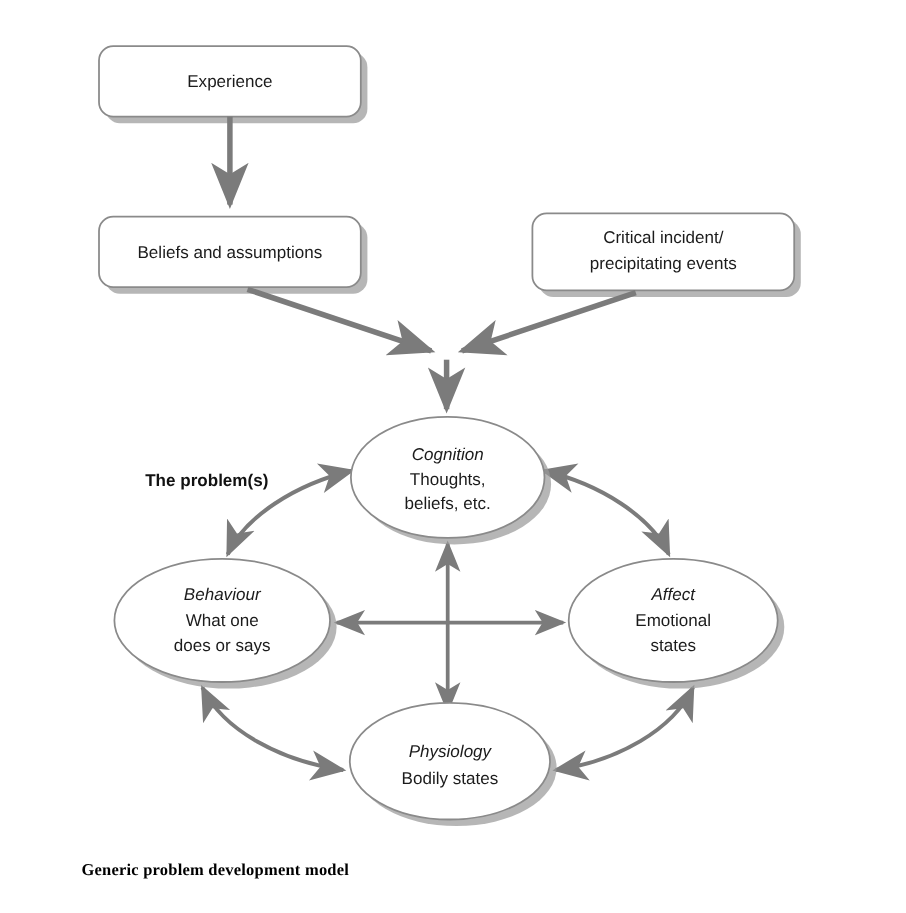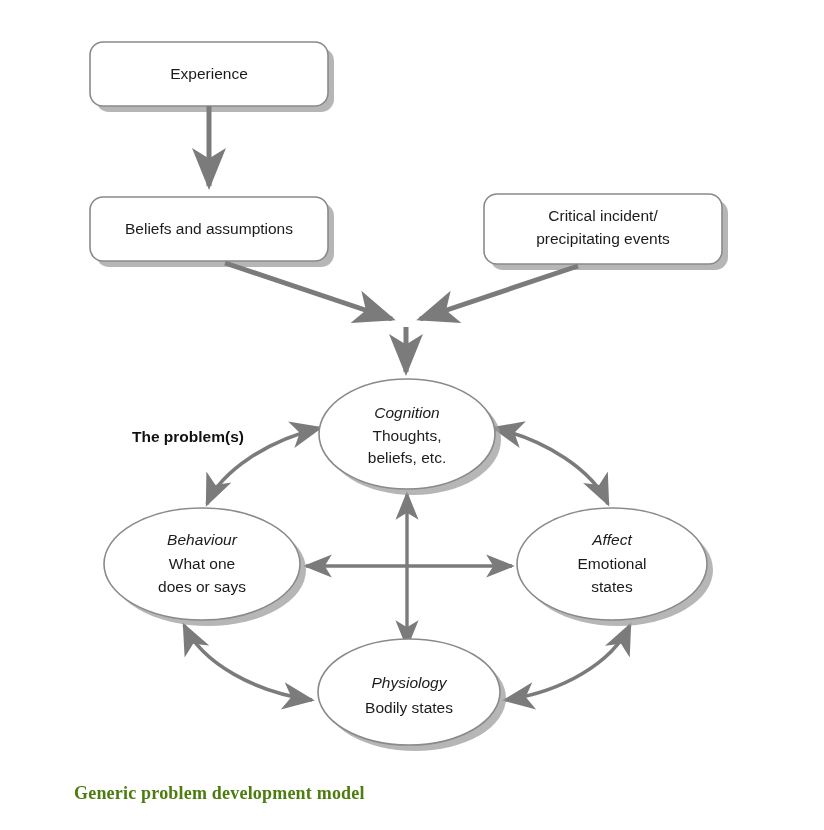--- a/index.html
+++ b/index.html
@@ -66,23 +66,23 @@
     font-weight: bold;
     fill: #111111;
     text-anchor: start;
     dominant-baseline: middle;
   }
   .caption {
     position: absolute;
     left: 74px;
     top: 783px;
     font-family: "Liberation Serif", serif;
-    font-size: 18px;
+    font-size: 15px;
     font-weight: bold;
-    color: #4d7c0f;
+    color: #000000;
     letter-spacing: 0.2px;
     white-space: nowrap;
   }
 </style>
 </head>
 <body>
 
 <div id="diagram-root">
   <svg class="canvas" viewBox="0 0 824 830" xmlns="http://www.w3.org/2000/svg">
     <defs>

